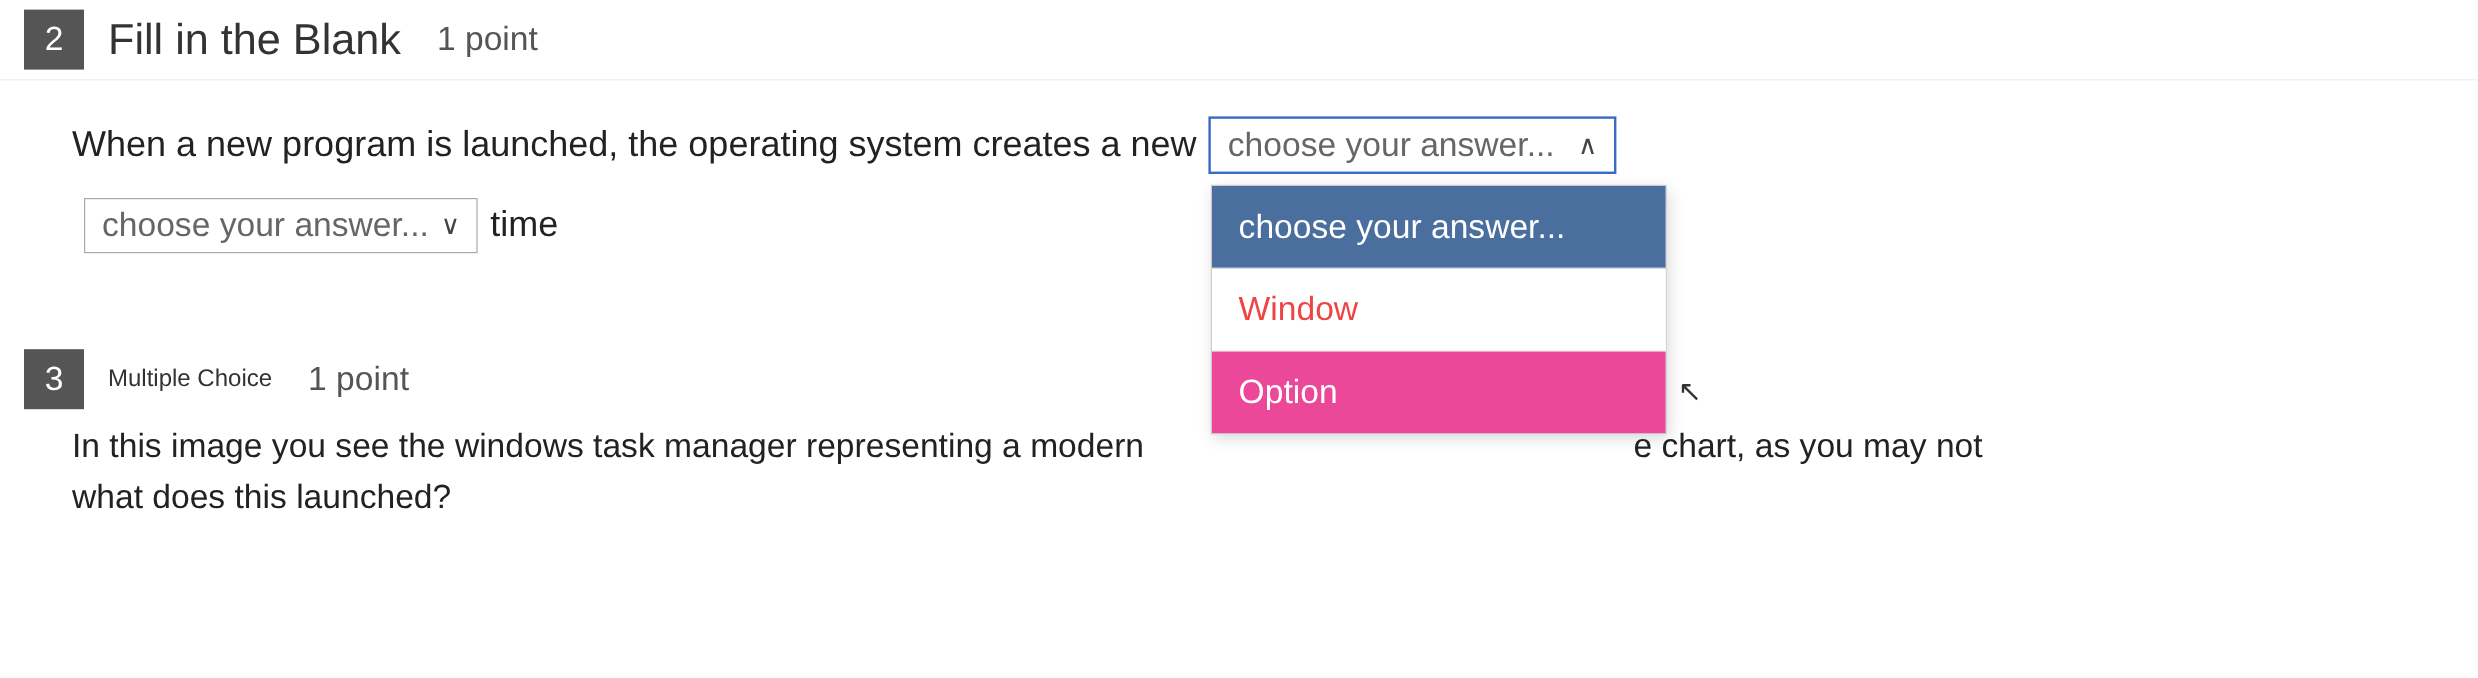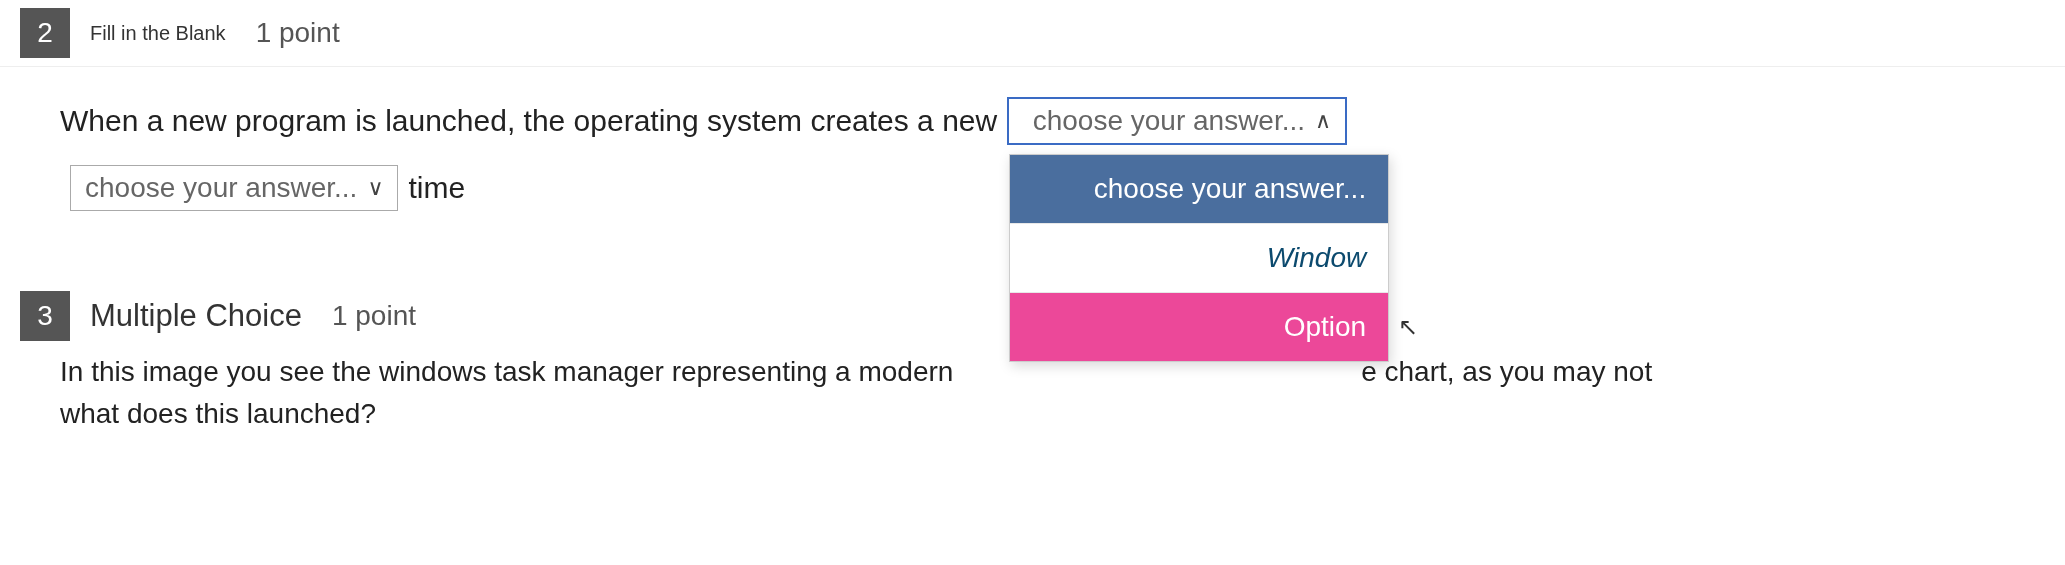--- a/index.html
+++ b/index.html
@@ -37,33 +37,32 @@
       width: 50px;
       height: 50px;
       display: flex;
       align-items: center;
       justify-content: center;
       font-size: 28px;
       margin-right: 20px;
       flex-shrink: 0;
     }
     .question-type-label {
-      font-size: 20px;
+      font-size: 36px;
       margin-right: 30px;
     }
     .question-points {
       font-size: 28px;
       color: #555;
     }
 
     
     .content-area {
       padding: 30px 60px;
       position: relative;
-      text-align: right;
     }
 
     
     .question-text-line {
       display: flex;
       align-items: center;
       font-size: 30px;
       color: #222;
       margin-bottom: 20px;
       flex-wrap: nowrap;
@@ -144,22 +143,21 @@
     .dropdown-menu-item.selected-header {
       background: #4a6e9e;
       color: #fff;
     }
     .dropdown-menu-item.active-item {
       background: #ec4899;
       color: #fff;
     }
     .dropdown-menu-item.normal-item {
       background: #fff;
-      color: #0c4a6e;
-      font-style: italic;
+      color: #ef4444;
     }
 
     
     .question3-header {
       display: flex;
       align-items: center;
       padding: 10px 0 10px 20px;
       font-size: 28px;
       color: #333;
       margin-top: 20px;
@@ -247,21 +245,21 @@
       <span class="question-text-segment">time</span>
     </div>
 
   </div>
 
   <div>
     <div class="question3-header">
       <div class="question3-number">
         <span>3</span>
       </div>
-      <span style="margin-right:30px; font-size:31px;">Multiple Choice</span>
+      <span style="margin-right:30px; font-size:20px;">Multiple Choice</span>
       <span style="font-size:28px; color:#555;">1 point</span>
     </div>
     <div class="question3-text">
       <span>In this image you see the windows task manager representing a modern</span>
       <span style="margin-left: 400px;">e chart, as you may not</span>
       <br>
       <span>what does this launched?</span>
     </div>
   </div>
 

